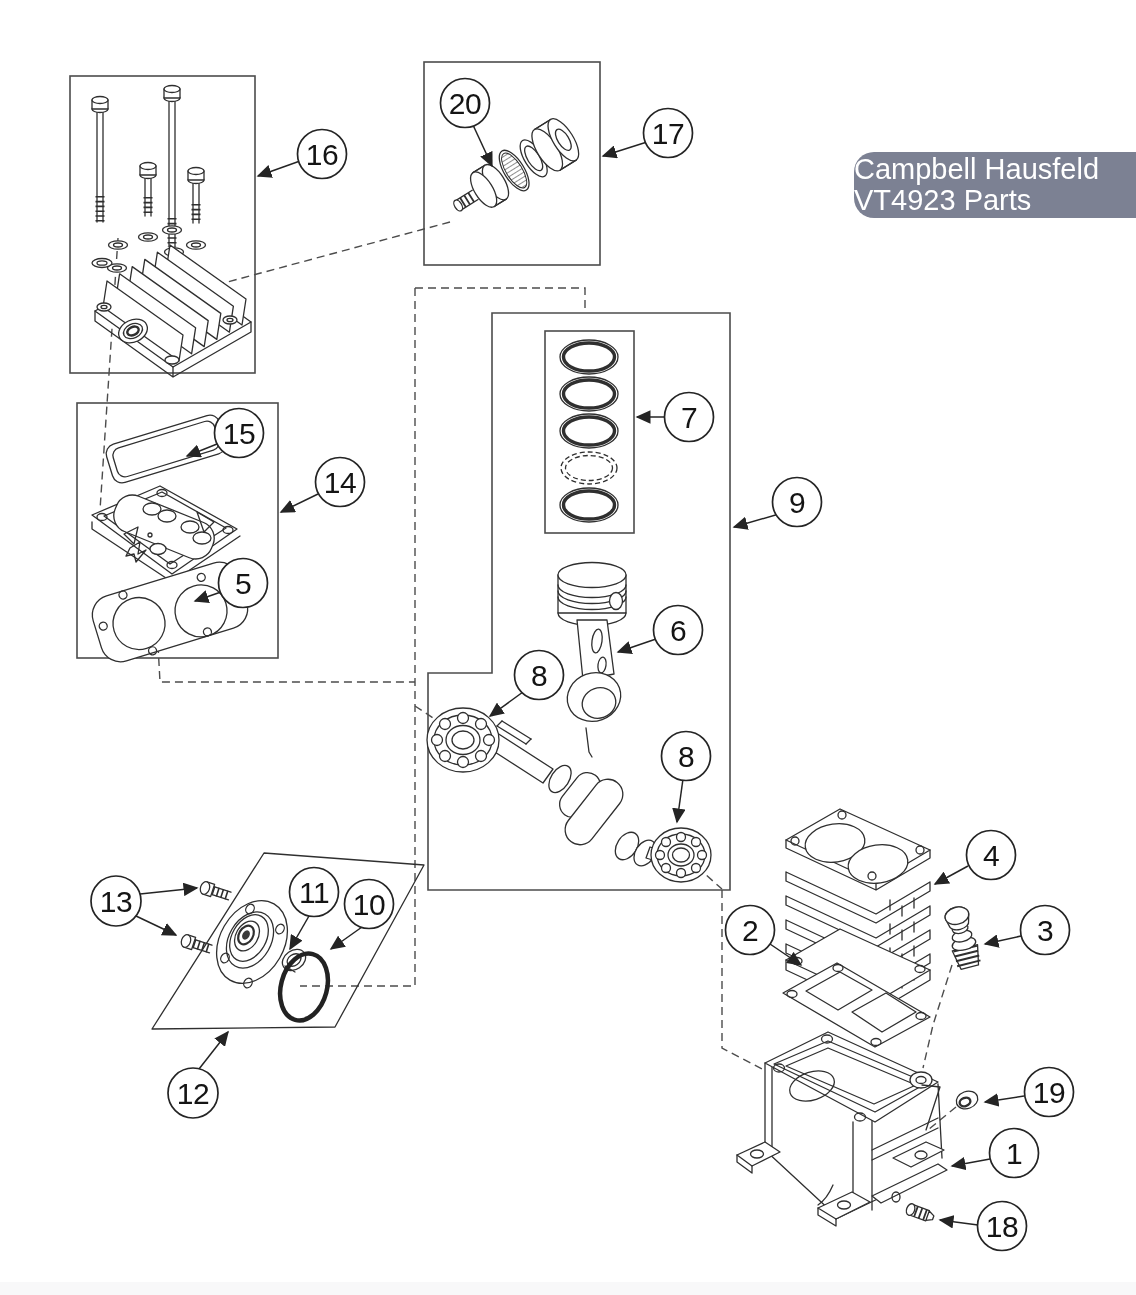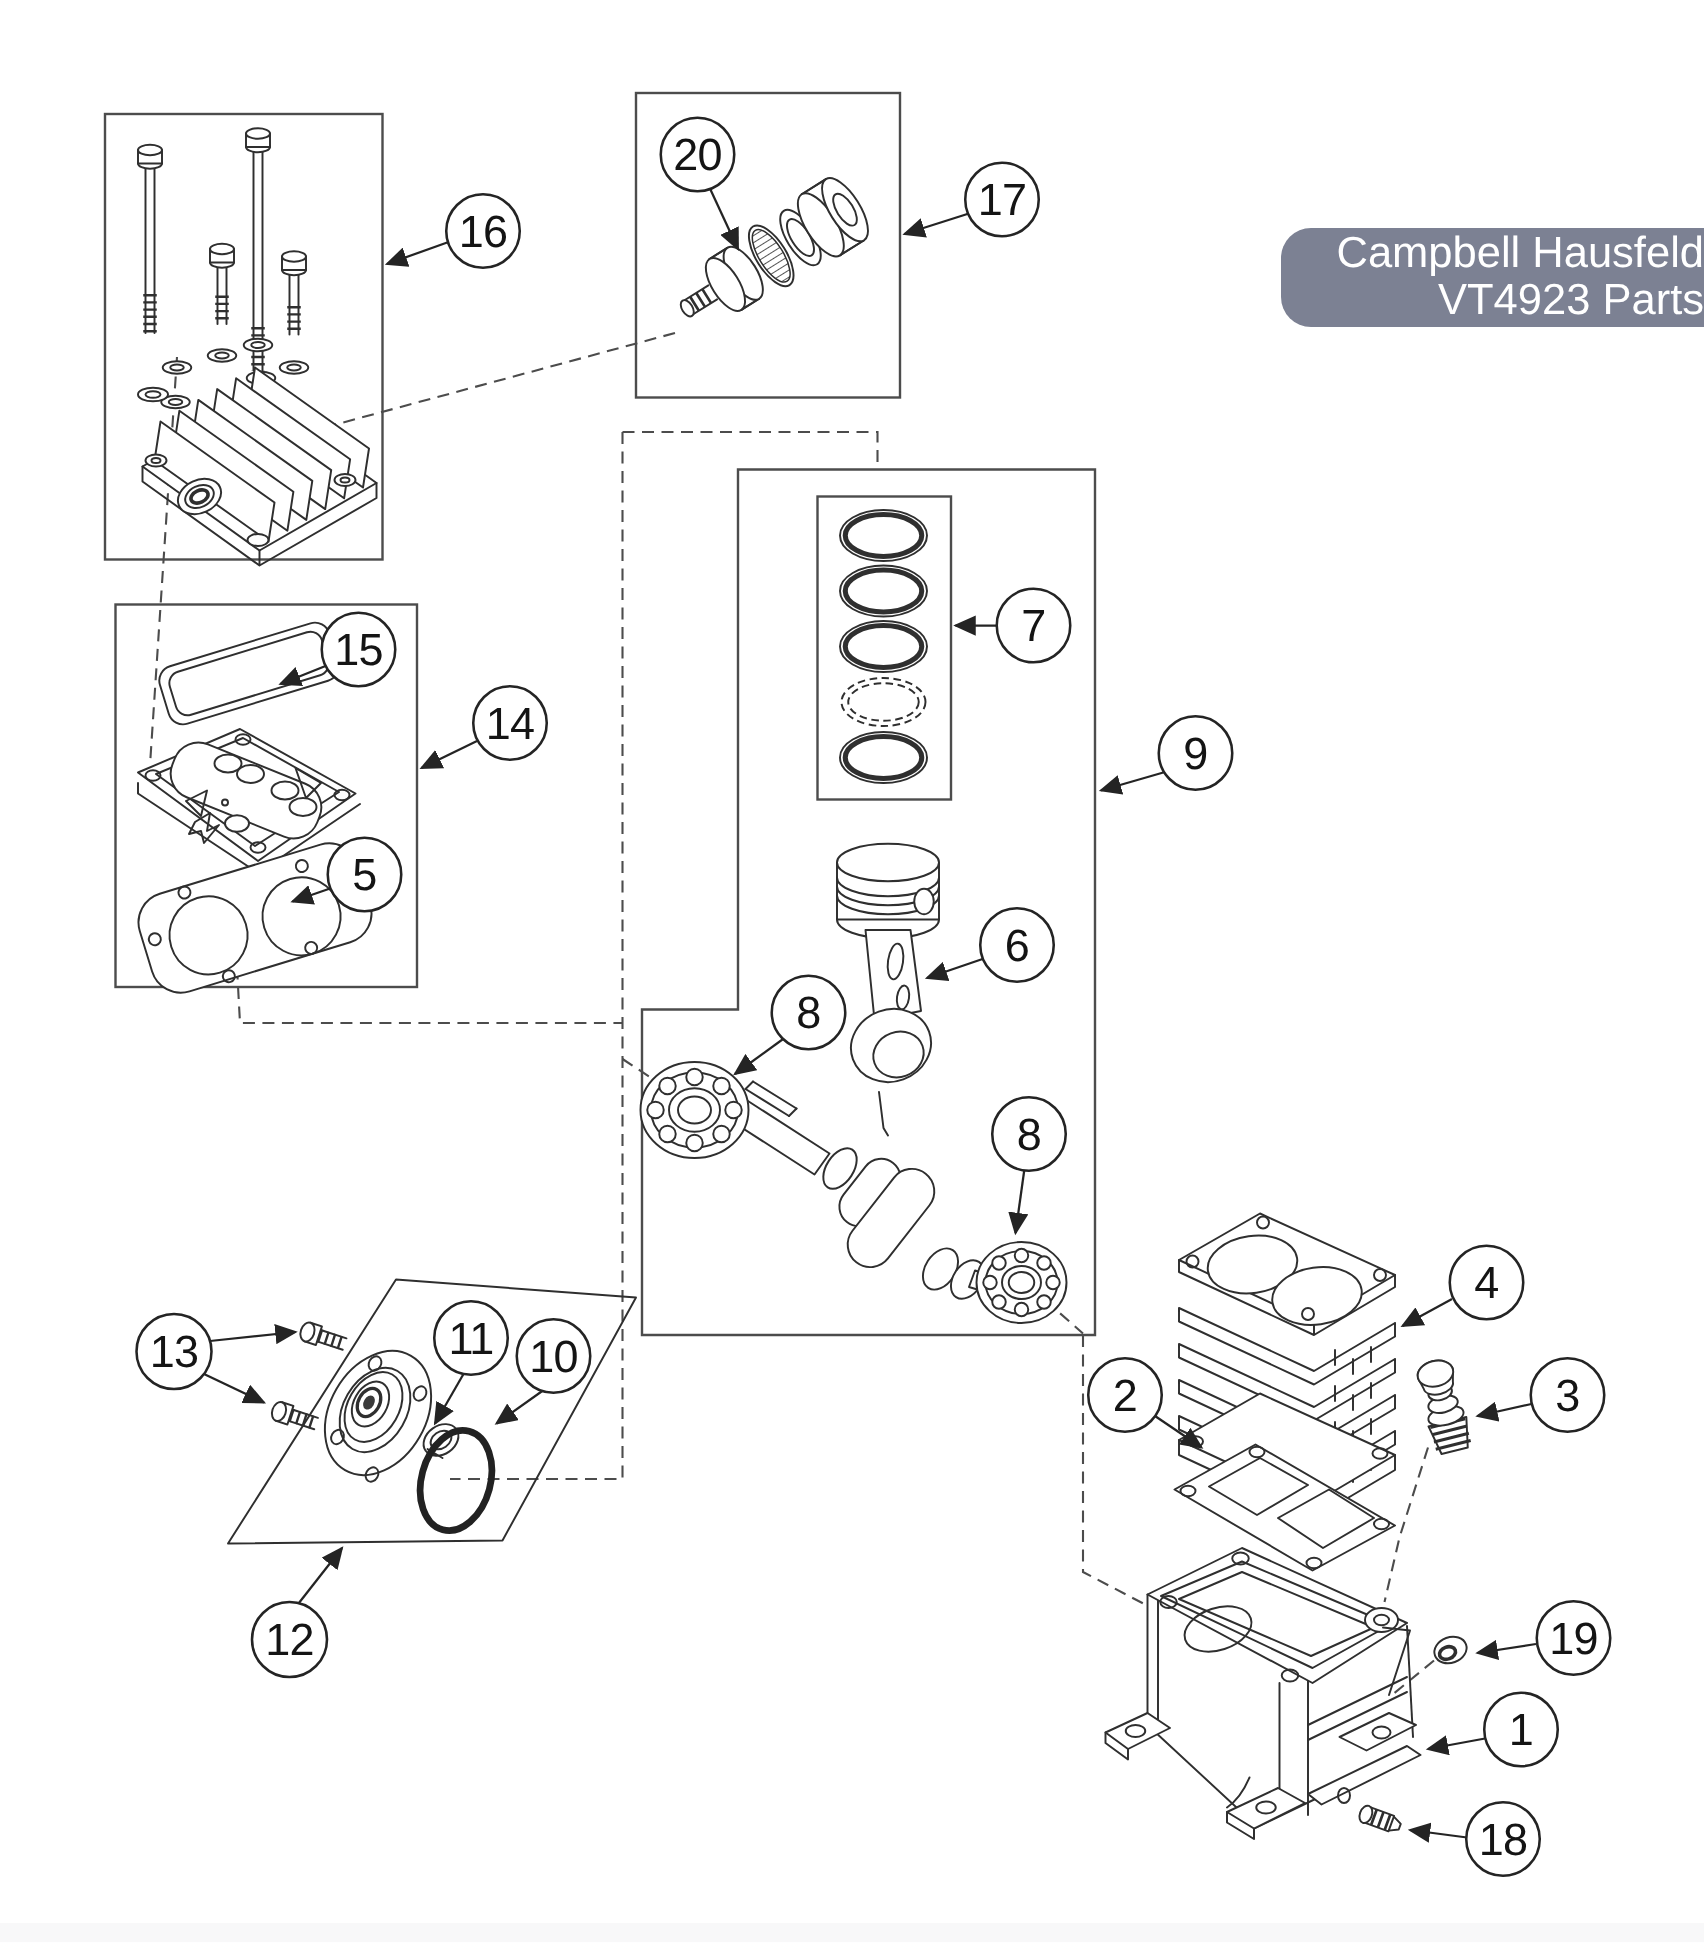--- a/index.html
+++ b/index.html
@@ -11,21 +11,21 @@
   .lnw {fill:#ffffff;stroke:#2f2f2f;stroke-width:1.3;stroke-linecap:round;stroke-linejoin:round;}
   .box {fill:none;stroke:#4c4c4c;stroke-width:1.6;}
   .dsh {fill:none;stroke:#4c4c4c;stroke-width:1.4;stroke-dasharray:8 5;}
   .ldr {fill:none;stroke:#242424;stroke-width:1.5;}
   .co  {fill:#ffffff;stroke:#242424;stroke-width:1.7;}
   .cot {font-size:30px;letter-spacing:-0.5px;fill:#141414;text-anchor:middle;}
   .thk {fill:none;stroke:#2f2f2f;}
   
   .badge{position:absolute;top:152px;right:0;width:282px;height:66px;
          background:#7c8193;color:#ffffff;border-radius:20px 0 0 20px;
-         display:flex;flex-direction:column;justify-content:center;align-items:flex-end;
+         display:flex;flex-direction:column;justify-content:center;align-items:flex-start;
          font-size:29px;line-height:31px;}
   .footer-strip{position:absolute;left:0;bottom:0;width:100%;height:13px;background:#f8f8f9;}
 </style>
 </head>
 <body>
 
 <div class="stage">
 <svg width="1136" height="1295" viewBox="0 0 1136 1295" xmlns="http://www.w3.org/2000/svg">
   <defs>
     <marker id="ah" markerWidth="11" markerHeight="9" refX="9" refY="4.5" orient="auto">

